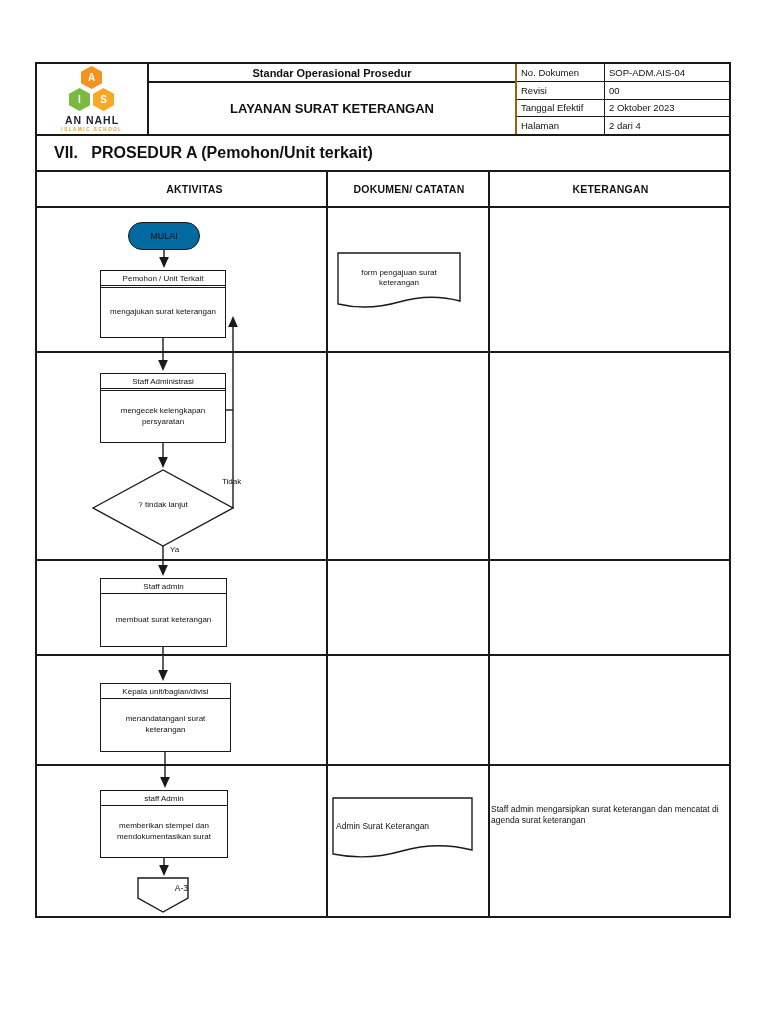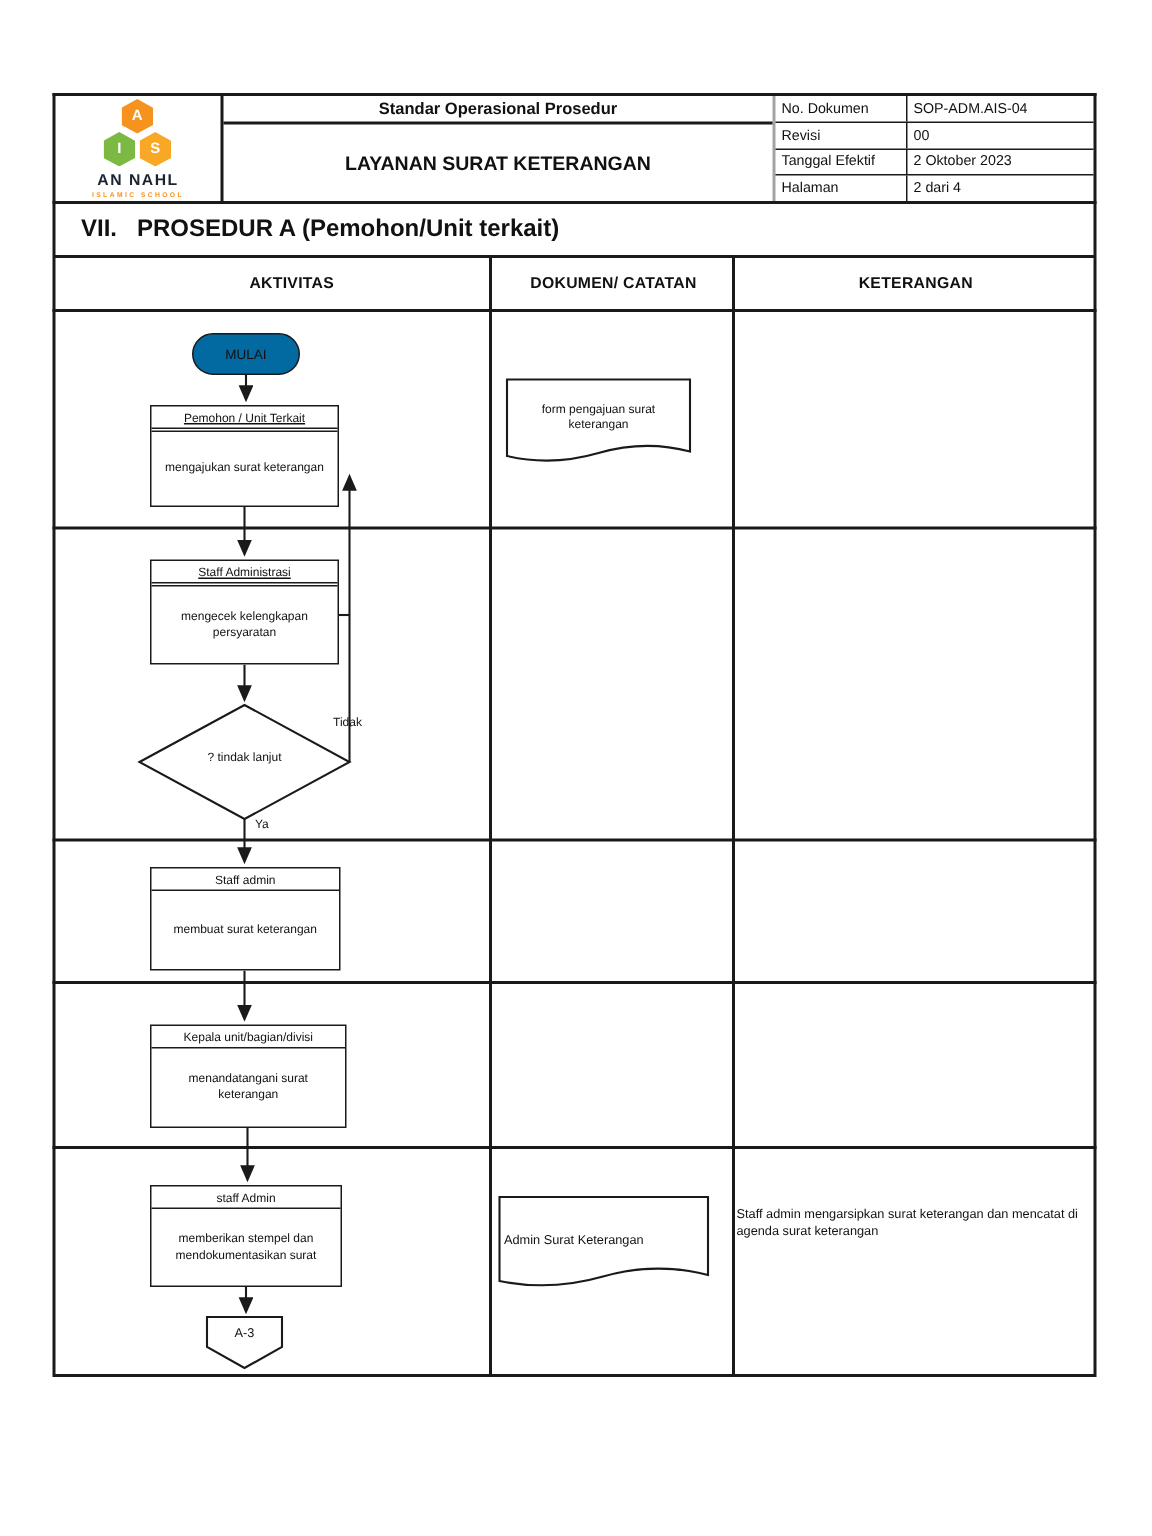--- a/index.html
+++ b/index.html
@@ -15,21 +15,21 @@
   .hexes{position:relative;width:64px;height:46px;}
   .hex{position:absolute;width:21px;height:23px;color:#fff;font-size:10px;font-weight:bold;
     display:flex;align-items:center;justify-content:center;
     clip-path:polygon(50% 0,100% 25%,100% 75%,50% 100%,0 75%,0 25%);}
   .hex-a{left:21px;top:0;background:#F6921E;}
   .hex-i{left:9px;top:22px;background:#7CB942;}
   .hex-s{left:33px;top:22px;background:#F9A825;}
   .logo-name{margin-top:2px;font-size:10.5px;font-weight:bold;letter-spacing:1px;color:#1b2430;}
   .logo-sub{margin-top:1px;font-size:4.5px;letter-spacing:1.6px;color:#F6921E;font-weight:bold;}
 
-  .mid-cell{flex:1;border-right:2px solid #a3a3a3;box-sizing:border-box;display:flex;flex-direction:column;}
+  .mid-cell{flex:1;border-right:2px solid #a16207;box-sizing:border-box;display:flex;flex-direction:column;}
   .doc-type{height:17px;border-bottom:2px solid #1a1a1a;display:flex;align-items:center;justify-content:center;
     font-size:11px;font-weight:bold;}
   .doc-title{flex:1;display:flex;align-items:center;justify-content:center;font-size:13px;font-weight:bold;}
 
   .info-cell{width:212px;display:flex;flex-direction:column;box-sizing:border-box;}
   .info-row{flex:1;display:flex;border-bottom:1.5px solid #1a1a1a;box-sizing:border-box;}
   .info-row:last-child{border-bottom:0;}
   .info-label{width:88px;border-right:1.5px solid #1a1a1a;box-sizing:border-box;
     font-size:9.5px;display:flex;align-items:center;padding-left:4px;}
   .info-value{flex:1;font-size:9.5px;display:flex;align-items:center;padding-left:4px;}
@@ -48,25 +48,25 @@
     font-size:10.5px;font-weight:bold;letter-spacing:.2px;}
 
   
   .fc-oval{position:absolute;left:128px;top:222px;width:72px;height:28px;border:1.5px solid #1a1a1a;
     border-radius:14px;box-sizing:border-box;display:flex;align-items:center;justify-content:center;
     font-size:9px;background:#0369a1;}
   .fc-box{position:absolute;border:1.5px solid #1a1a1a;box-sizing:border-box;background:#fff;
     display:flex;flex-direction:column;}
   .fc-box-header{border-bottom:1.2px solid #1a1a1a;text-align:center;font-size:8px;
     padding:3px 1px 2px 1px;}
-  .fc-box.dbl .fc-box-header{border-bottom:3px double #1a1a1a;text-decoration:underline;}
+  .fc-box.dbl .fc-box-header{border-bottom:3px double #1a1a1a;}
   .fc-box-body{flex:1;display:flex;align-items:center;justify-content:center;text-align:center;
     font-size:8px;line-height:1.35;padding:0 5px;}
   .fc-label{position:absolute;font-size:8px;}
-  .conn-label{position:absolute;left:138px;top:883px;width:50px;text-align:center;font-size:8.5px;}
+  .conn-label{position:absolute;left:138px;top:883px;width:50px;text-align:right;font-size:8.5px;}
   .doc-label{position:absolute;font-size:8px;line-height:1.3;text-align:center;}
   .doc-label2{position:absolute;font-size:8.5px;text-align:left;}
   .note-text{position:absolute;left:491px;top:804px;width:232px;font-size:8.5px;line-height:1.3;}
 
   svg.fc{position:absolute;left:35px;top:170px;pointer-events:none;}
   svg.fc *{vector-effect:non-scaling-stroke;}
 </style>
 </head>
 <body>
 

